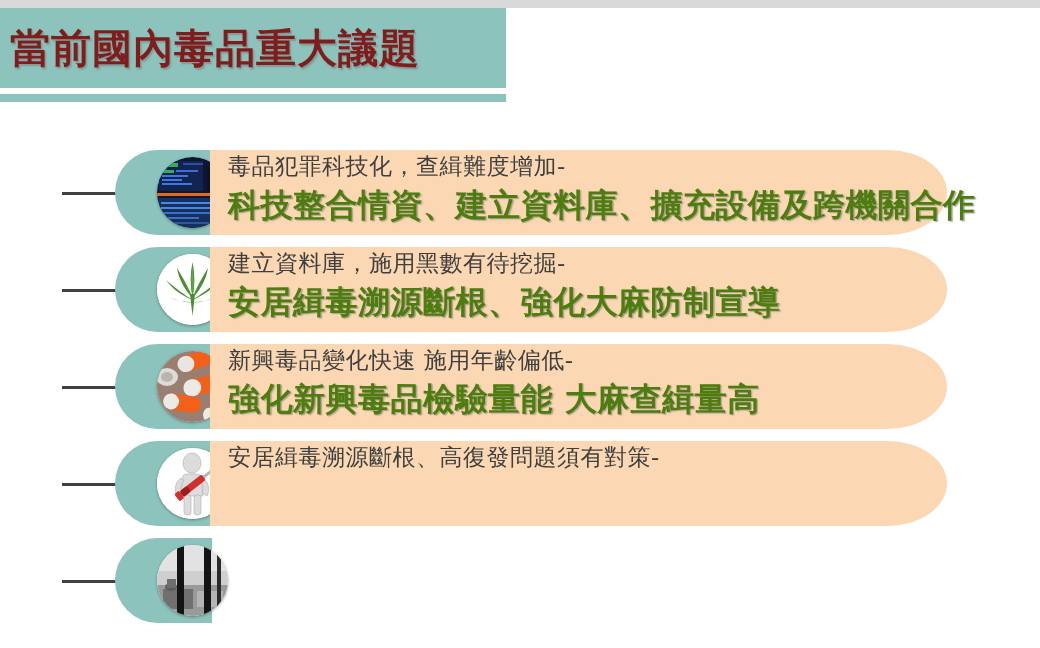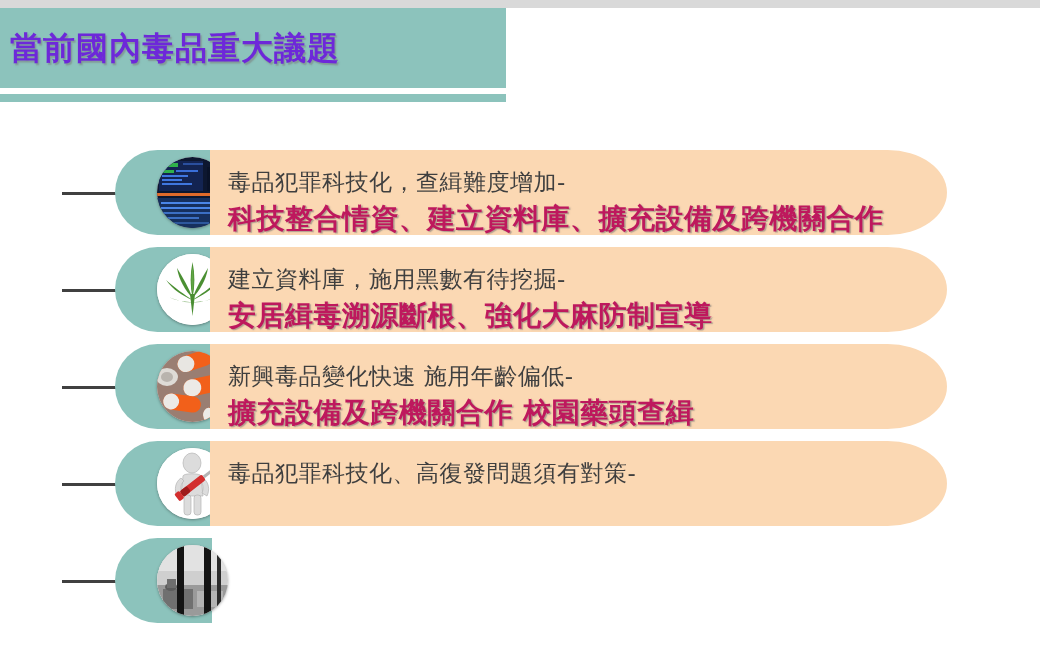--- a/index.html
+++ b/index.html
@@ -33,23 +33,23 @@
     top: 8px;
     width: 506px;
     height: 80px;
     background: #8cc3bc;
     display: flex;
     align-items: center;
     box-sizing: border-box;
     padding-left: 10px;
   }
   .title-text {
-    font-size: 32px;
+    font-size: 40px;
     font-weight: bold;
-    color: #6d28d9;
+    color: #7f1d1d;
     letter-spacing: 1px;
     line-height: 1;
     text-shadow: 1.5px 1.5px 1.5px rgba(120,120,120,0.55);
     white-space: nowrap;
   }
   .title-underline {
     position: absolute;
     left: 0;
     top: 94px;
     width: 506px;
@@ -110,33 +110,33 @@
   .bar {
     position: absolute;
     left: 210px;
     top: 0;
     width: 737px;
     height: 85px;
     background: #fbd8b3;
     border-top-right-radius: 60px 43px;
     border-bottom-right-radius: 60px 43px;
     box-sizing: border-box;
-    padding: 16px 0 0 18px;
+    padding: 0 0 0 18px;
   }
   .line-top {
     font-size: 23px;
     color: #3f3f3f;
     line-height: 1.42;
     white-space: nowrap;
     letter-spacing: 0.5px;
   }
   .line-bottom {
-    font-size: 28px;
+    font-size: 32px;
     font-weight: bold;
-    color: #be185d;
+    color: #4d7c0f;
     line-height: 1.42;
     white-space: nowrap;
     letter-spacing: 0.5px;
     text-shadow: 1.4px 1.4px 1.2px rgba(110,110,110,0.55);
   }
 </style>
 </head>
 <body>
 
 <div class="top-strip"></div>
@@ -226,21 +226,21 @@
             <ellipse cx="10" cy="26" rx="11" ry="9" fill="#dedbd6"></ellipse>
             <ellipse cx="10" cy="26" rx="6" ry="5" fill="#b9b4ae"></ellipse>
             <rect x="46" y="56" width="26" height="15" rx="7.5" fill="#f2601a" transform="rotate(-6 59 63)"></rect>
             <rect x="46" y="56" width="12" height="15" rx="7.5" fill="#eceae6" transform="rotate(-6 59 63)"></rect>
           </g>
         </svg>
       </div>
     </div>
     <div class="bar">
       <div class="line-top">新興毒品變化快速 施用年齡偏低-</div>
-      <div class="line-bottom">擴充設備及跨機關合作 校園藥頭查緝</div>
+      <div class="line-bottom">強化新興毒品檢驗量能 大麻查緝量高</div>
     </div>
   </div>
 
   <div class="row">
     <div class="connector"></div>
     <div class="icon-holder">
       <div class="icon-circle">
         <svg viewBox="0 0 71 71" xmlns="http://www.w3.org/2000/svg">
           <rect width="71" height="71" fill="#ffffff"></rect>
           <g fill="#dcdcdc" stroke="#b5b5b5" stroke-width="0.7">
@@ -254,21 +254,21 @@
           <g transform="rotate(-38 36 38)">
             <rect x="22" y="34" width="28" height="7" rx="2" fill="#d32f2f"></rect>
             <rect x="22" y="34" width="9" height="7" rx="2" fill="#9e1c1c"></rect>
             <rect x="50" y="36" width="12" height="3" fill="#b5b5b5"></rect>
             <rect x="16" y="33" width="6" height="9" rx="1.5" fill="#d32f2f"></rect>
           </g>
         </svg>
       </div>
     </div>
     <div class="bar">
-      <div class="line-top">毒品犯罪科技化、高復發問題須有對策-</div>
+      <div class="line-top">安居緝毒溯源斷根、高復發問題須有對策-</div>
     </div>
   </div>
 
   <div class="row">
     <div class="connector"></div>
     <div class="icon-holder">
       <div class="icon-circle">
         <svg viewBox="0 0 71 71" xmlns="http://www.w3.org/2000/svg">
           <rect width="71" height="71" fill="#cfcfcf"></rect>
           <rect x="0" y="0" width="71" height="26" fill="#e2e2e2"></rect>

